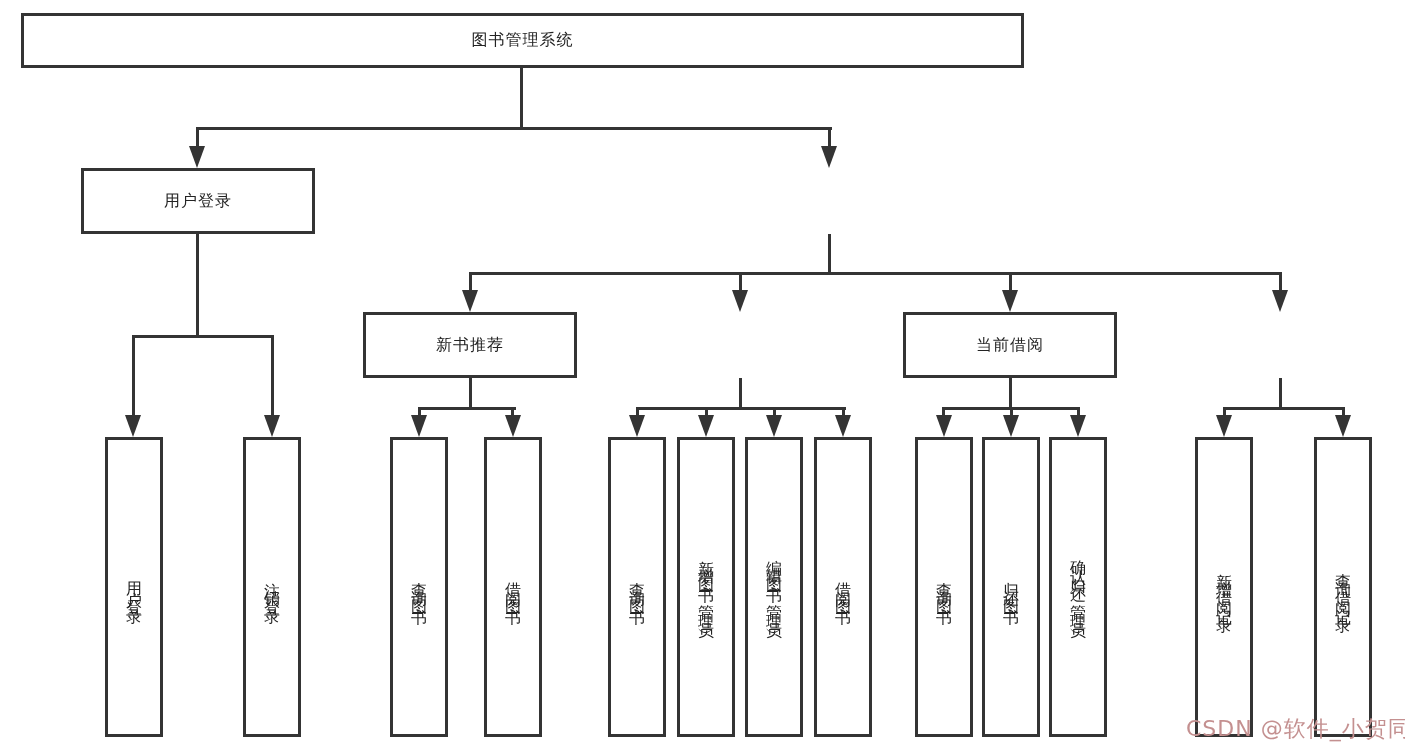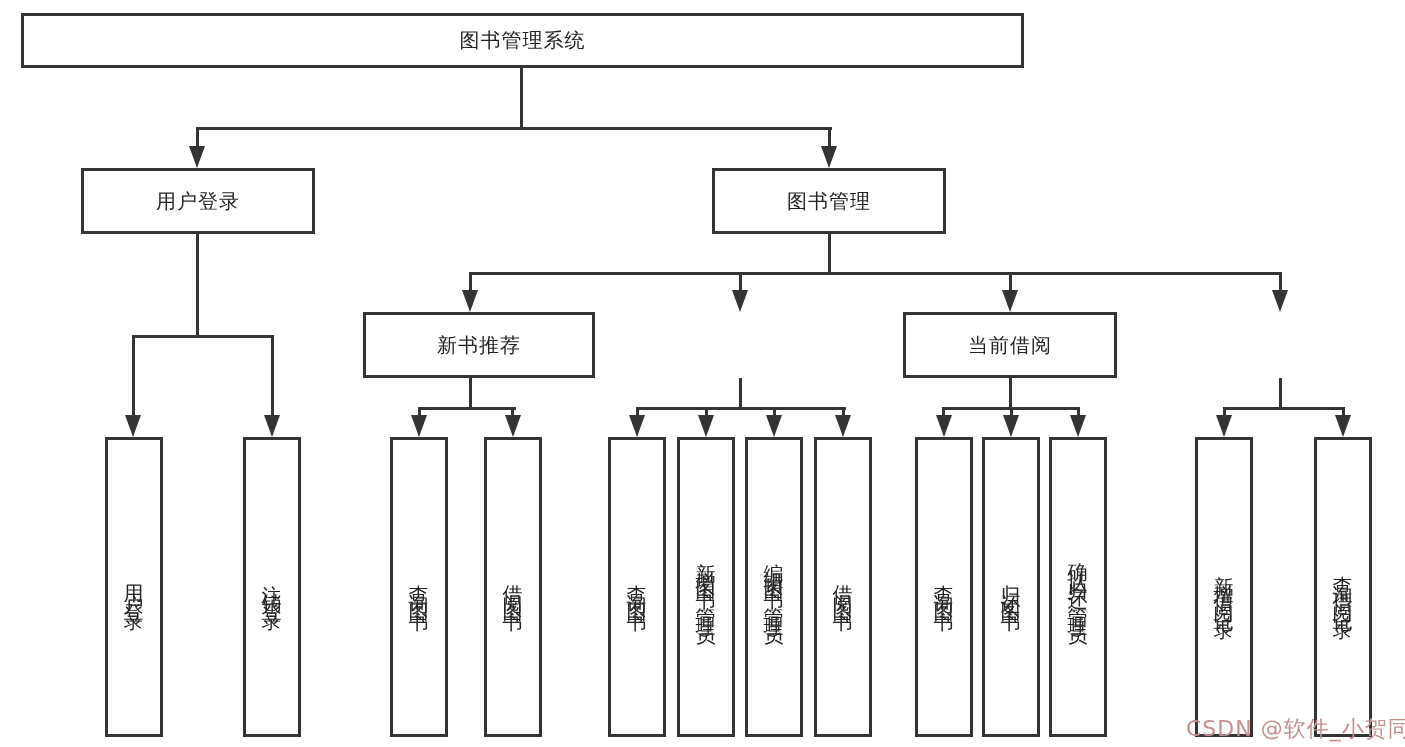--- a/index.html
+++ b/index.html
@@ -3,21 +3,21 @@
 <meta charset="utf-8">
 <style>
   html,body{margin:0;padding:0;background:#ffffff;}
   .canvas{
     position:relative;width:1405px;height:747px;background:#ffffff;overflow:hidden;
     font-family:"DejaVu Sans","Liberation Sans",sans-serif;
   }
   .hbox,.vbox{
     position:absolute;background:#ffffff;border:3px solid #343434;
     display:flex;align-items:center;justify-content:center;
-    color:#232323;font-size:20px;box-sizing:border-box;
+    color:#232323;font-size:16px;box-sizing:border-box;
   }
   .hbox span{letter-spacing:1px;white-space:nowrap;}
   .vbox span{
     writing-mode:vertical-rl;text-orientation:mixed;
     letter-spacing:9px;line-height:1;white-space:nowrap;
   }
   .line{position:absolute;background:#343434;}
   .arrow{
     position:absolute;width:0;height:0;
     border-left:8px solid transparent;border-right:8px solid transparent;
@@ -92,25 +92,22 @@
   <div class="line" style="left:1342px;top:407px;width:3px;height:12px;"></div>
   <div class="arrow" style="left:1335px;top:415px;"></div>
 
   <div class="hbox" style="left:21px;top:13px;width:1003px;height:55px;">
     <span>图书管理系统</span>
   </div>
 
   <div class="hbox" style="left:81px;top:168px;width:234px;height:66px;">
     <span>用户登录</span>
   </div>
-  <div class="hbox" style="left:712px;top:168px;width:234px;height:66px;">
-    <span>图书管理</span>
-  </div>
 
-  <div class="hbox" style="left:363px;top:312px;width:232px;height:66px;">
+  <div class="hbox" style="left:363px;top:312px;width:214px;height:66px;">
     <span>新书推荐</span>
   </div>
   <div class="hbox" style="left:903px;top:312px;width:214px;height:66px;font-family:Liberation Serif, serif;">
     <span>当前借阅</span>
   </div>
 
   <div class="vbox" style="left:105px;top:437px;width:58px;height:300px;">
     <span>用户登录</span>
   </div>
   <div class="vbox" style="left:243px;top:437px;width:58px;height:300px;">

